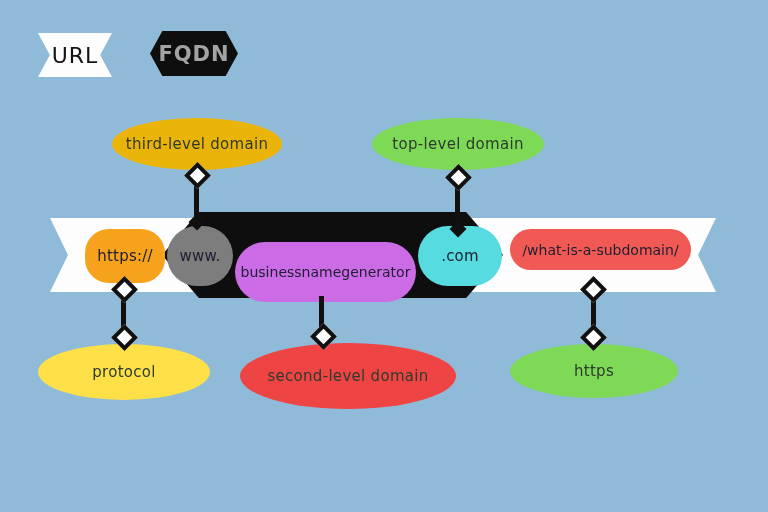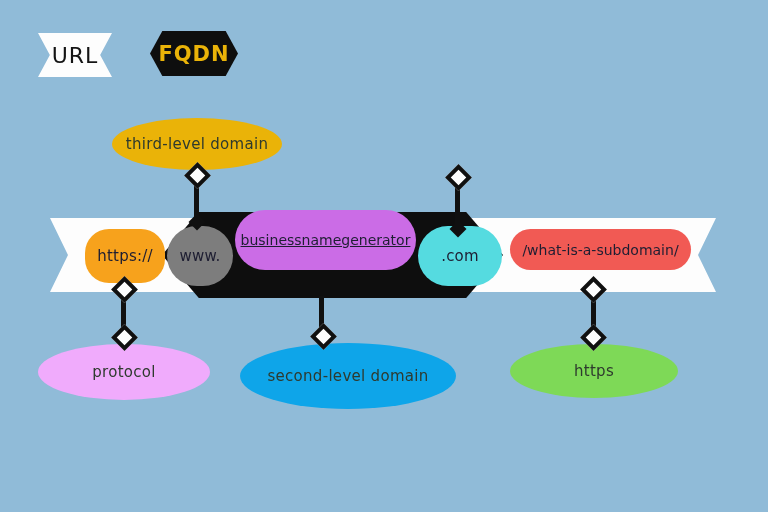--- a/index.html
+++ b/index.html
@@ -14,21 +14,21 @@
   .tag-url {
     left:38px; top:33px; width:74px; height:44px; background:#FDFDFD;
     clip-path:polygon(0 0,100% 0,84% 50%,100% 100%,0 100%,16% 50%);
     display:flex; align-items:center; justify-content:center;
     font-size:22px; color:#141414; letter-spacing:1px; z-index:2;
   }
   .tag-fqdn {
     left:150px; top:31px; width:88px; height:45px; background:#0E0E0E;
     clip-path:polygon(14% 0,86% 0,100% 50%,86% 100%,14% 100%,0 50%);
     display:flex; align-items:center; justify-content:center;
-    font-size:21px; font-weight:bold; color:#eab308; letter-spacing:1px; z-index:2;
+    font-size:21px; font-weight:bold; color:#a3a3a3; letter-spacing:1px; z-index:2;
   }
   
   .band {
     left:50px; top:218px; width:666px; height:74px; background:#FDFDFD;
     clip-path:polygon(0 0,100% 0,97.3% 50%,100% 100%,0 100%,2.7% 50%);
     z-index:1;
   }
   .fqdn-hex {
     left:162px; top:212px; width:341px; height:86px; background:#0E0E0E;
     clip-path:polygon(10.8% 0,89.2% 0,100% 50%,89.2% 100%,10.8% 100%,0 50%);
@@ -36,21 +36,21 @@
   }
   
   .pill {
     display:flex; align-items:center; justify-content:center;
     font-size:15px; color:#1E1E32; letter-spacing:.2px; z-index:3;
     white-space:nowrap;
   }
   .pill.tight { font-size:14px; letter-spacing:0; }
   .seg-protocol { left:85px;  top:229px; width:80px;  height:54px; border-radius:24px; }
   .seg-third    { left:167px; top:226px; width:66px;  height:60px; border-radius:30px; }
-  .seg-second   { left:235px; top:210px; width:181px; height:60px; border-radius:30px;text-decoration:underline; }
+  .seg-second   { left:235px; top:242px; width:181px; height:60px; border-radius:30px; }
   .seg-top      { left:418px; top:226px; width:84px;  height:60px; border-radius:30px; }
   .seg-path     { left:510px; top:229px; width:181px; height:41px; border-radius:27px; }
   
   .bubble {
     border-radius:50%;
     display:flex; align-items:center; justify-content:center; text-align:center;
     font-size:15px; color:#2E3A2E; letter-spacing:.3px; line-height:1.35; z-index:1;
   }
   .b-third  { left:112px; top:118px; width:170px; height:52px; }
   .b-top    { left:372px; top:118px; width:172px; height:52px; }
@@ -70,20 +70,21 @@
 </style>
 </head>
 <body>
 
 <div class="stage" style="background: rgb(144, 187, 216);">
 
   <div class="abs tag-url">URL</div>
   <div class="abs tag-fqdn">FQDN</div>
 
   <div class="abs bubble b-third" style="background: #eab308;">third-level domain</div>
+  <div class="abs bubble b-top" style="background: rgb(126, 217, 87);">top-level domain</div>
 
   <div class="abs band" style="background: rgb(253, 253, 253);"></div>
   <div class="abs fqdn-hex" style="background: rgb(14, 14, 14);"></div>
 
   <div class="abs pill seg-protocol" style="background: rgb(247, 162, 28); text-align: center;">https://</div>
   <div class="abs pill seg-third" style="background: rgb(125, 125, 125);">www.</div>
   <div class="abs pill tight seg-second" style="background: rgb(203, 108, 230);">businessnamegenerator</div>
   <div class="abs pill seg-top" style="background: rgb(85, 219, 224);">.com</div>
   <div class="abs pill tight seg-path" style="background: rgb(241, 90, 84);">/what-is-a-subdomain/</div>
 
@@ -99,17 +100,17 @@
   <div class="abs dia" style="left:115px; top:280px;"></div>
   <div class="abs dia" style="left:115px; top:328px;"></div>
 
   <div class="abs line l-second"></div>
   <div class="abs dia" style="left:314px; top:327px;"></div>
 
   <div class="abs line l-path"></div>
   <div class="abs dia" style="left:584px; top:280px;"></div>
   <div class="abs dia" style="left:584px; top:328px;"></div>
 
-  <div class="abs bubble b-proto" style="background: #f0abfc;">protocol</div>
-  <div class="abs bubble b-second" style="padding: 0px 26px; background: #0ea5e9; text-align: right;">second-level domain</div>
+  <div class="abs bubble b-proto" style="background: #fde047;">protocol</div>
+  <div class="abs bubble b-second" style="padding: 0px 26px; background: #ef4444; text-align: right;">second-level domain</div>
   <div class="abs bubble b-path" style="background: rgb(126, 217, 87);">https</div>
 
 </div>
 
 </body></html>

